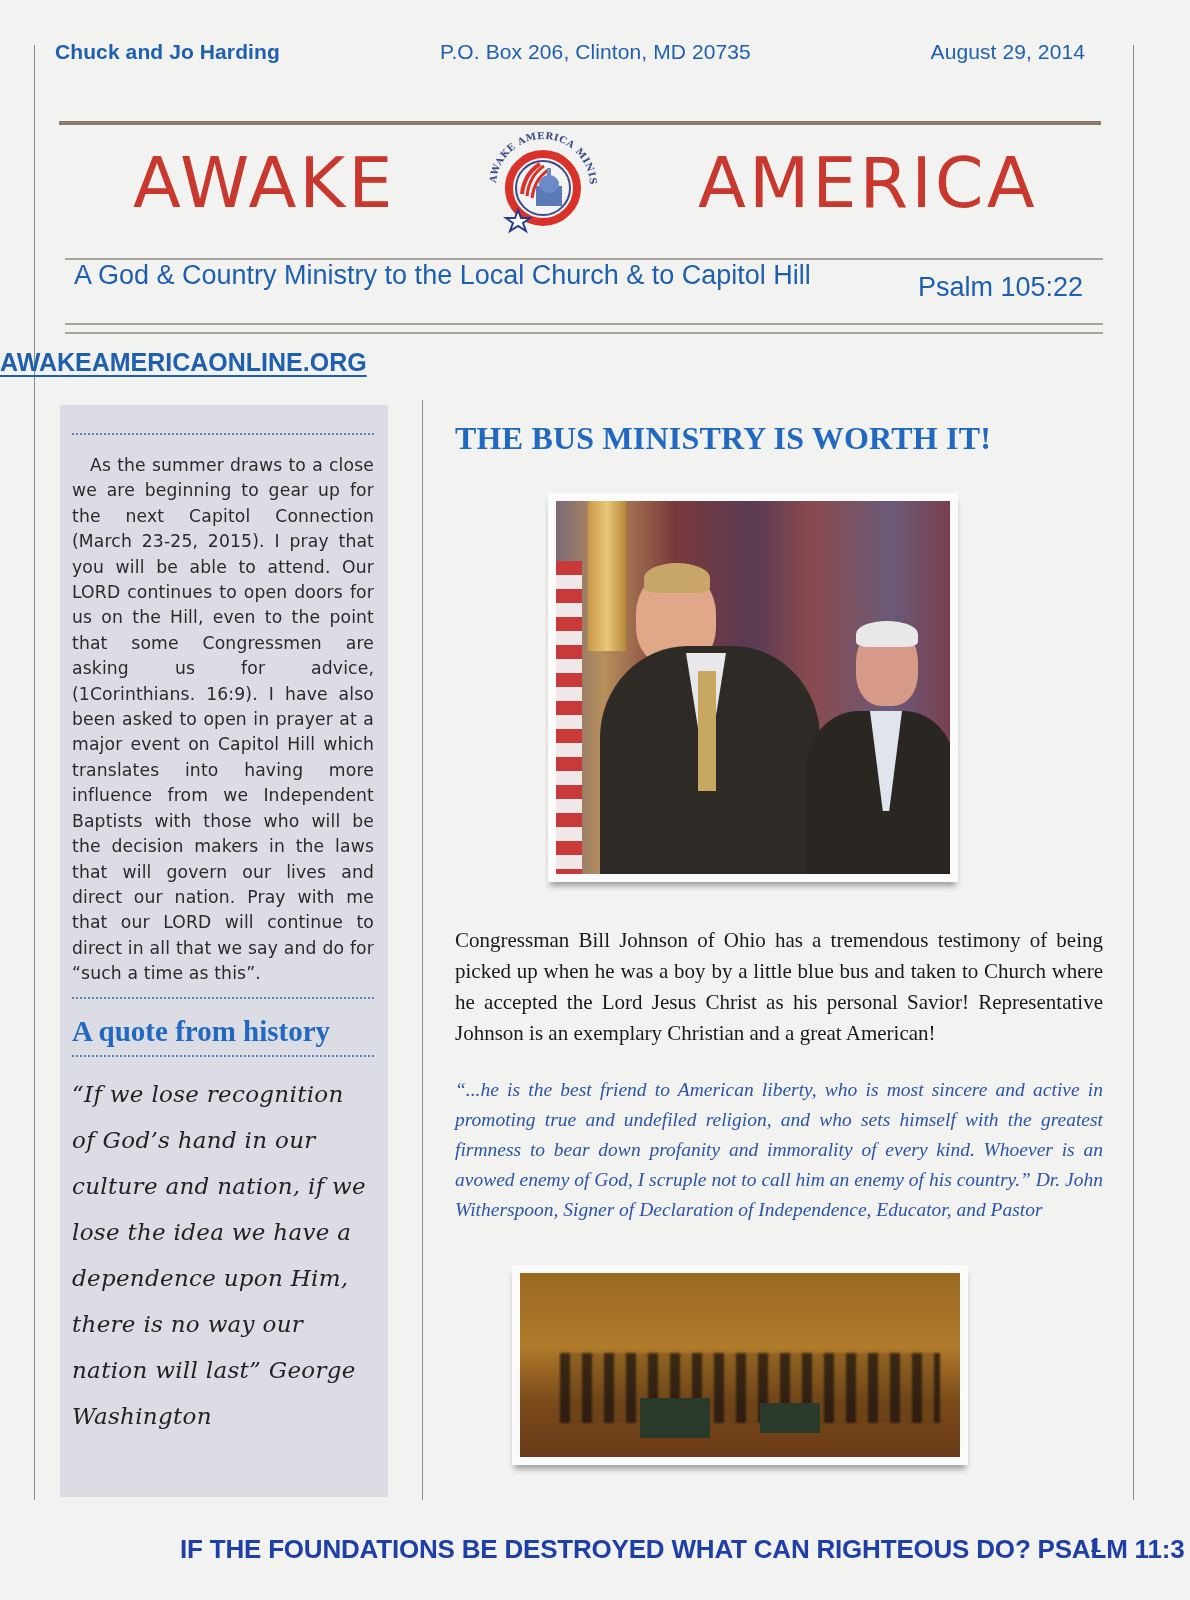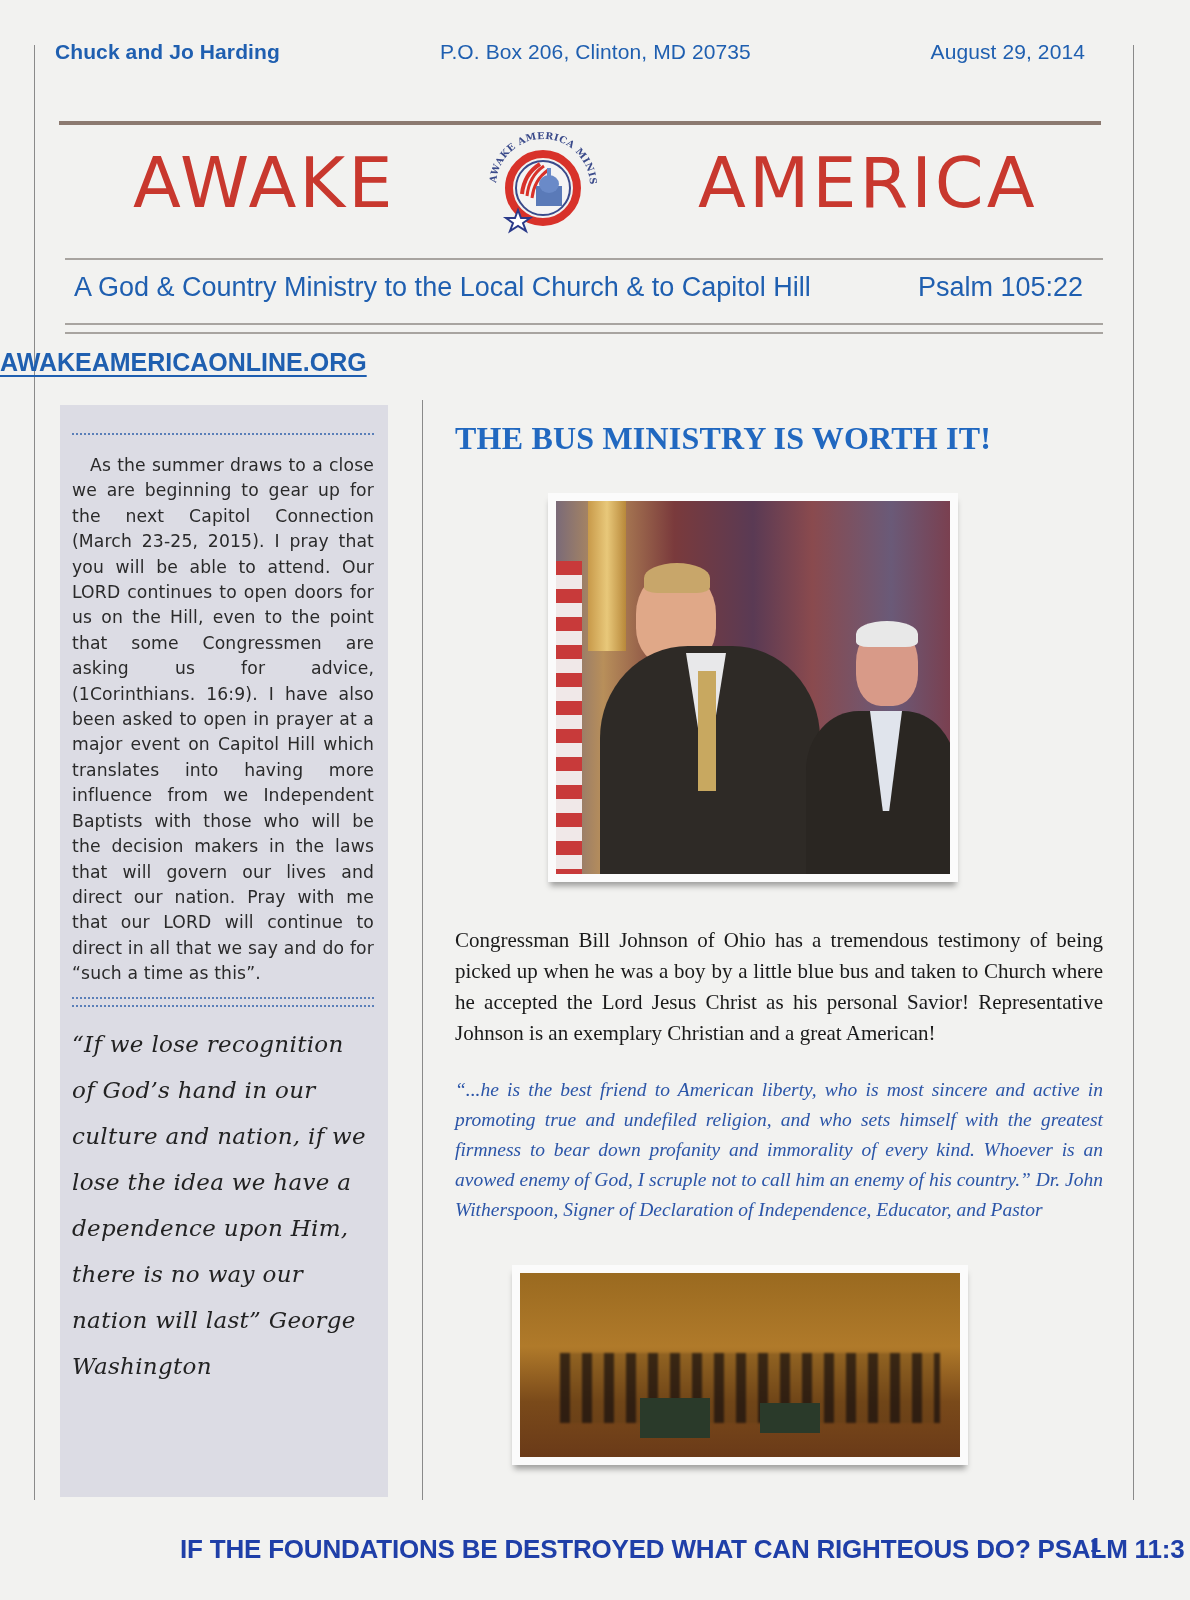--- a/index.html
+++ b/index.html
@@ -13,21 +13,21 @@
   .masthead-top.name { left: 55px; font-weight: bold; }
   .masthead-top.addr { left: 440px; }
   .masthead-top.date { right: 105px; }
 
   .title-word { position: absolute; top: 142px; font-family: "DejaVu Sans", sans-serif; font-weight: 200; font-size: 70px; color: #c8382e; letter-spacing: 3px; -webkit-text-stroke: 0; }
   .title-word.left { left: 133px; font-weight: normal; }
   .title-word.right { left: 698px; font-weight: normal; }
 
   .logo { position: absolute; left: 478px; top: 124px; width: 130px; height: 112px; }
 
-  .tagline { position: absolute; top: 272px; left: 74px; font-size: 27px; color: #1f5fb0; }
+  .tagline { position: absolute; top: 260px; left: 74px; font-size: 27px; color: #1f5fb0; }
   .psalm { position: absolute; top: 272px; left: 918px; font-size: 27px; color: #1f5fb0; }
 
   .website { position: absolute; top: 348px; left: 0; width: 1166px; font-size: 25px; font-weight: bold; color: #1f5fb0; text-decoration: underline; text-underline-offset: 4px; }
 
   .sidebar { position: absolute; left: 60px; top: 405px; width: 328px; height: 1092px; background: #dcdce4; padding: 16px 14px 0 12px; }
   .sb-heading { font-family: "Liberation Serif", "DejaVu Serif", serif; font-weight: bold; color: #2168c0; font-size: 31px; line-height: 39px; }
   .dots { border-bottom: 2px dotted #5a7fb8; margin: 12px 0 0 0; height: 0; }
   .sb-body { font-family: "DejaVu Sans", sans-serif; font-size: 17.2px; line-height: 25.4px; color: #2a2a2a; text-align: justify; margin-top: 18px; text-indent: 18px; letter-spacing: 0.15px; }
   .sb-heading2 { font-family: "Liberation Serif", "DejaVu Serif", serif; font-weight: bold; color: #2168c0; font-size: 29px; margin-top: 14px; line-height: 36px; }
   .script-quote { font-family: "DejaVu Serif", serif; font-style: italic; font-size: 23px; line-height: 46px; color: #222; margin-top: 14px; letter-spacing: 0.3px; }
@@ -91,20 +91,21 @@
 
 <div class="hline" style="top:323px; height:2px;"></div>
 <div class="hline" style="top:332px; height:2px;"></div>
 
 <a class="website">AWAKEAMERICAONLINE.ORG</a>
 
 <div class="sidebar">
   <div class="dots"></div>
   <div class="sb-body">As the summer draws to a close we are beginning to gear up for the next Capitol Connection (March 23-25, 2015). I pray that you will be able to attend. Our LORD continues to open doors for us on the Hill, even to the point that some Congressmen are asking us for advice, (1Corinthians. 16:9). I have also been asked to open in prayer at a major event on Capitol Hill which translates into having more influence  from we Independent Baptists with those who will be the decision makers in the laws that will govern our lives and direct our nation. Pray with me that our LORD will continue to direct in all that we say and do for “such a time as this”.</div>
   <div class="dots" style="margin-top:10px;"></div>
+  <div class="sb-heading2">A quote from history</div>
   <div class="dots" style="margin-top:6px;"></div>
   <div class="script-quote">“If we lose recognition of God’s hand in our culture and nation, if we lose the idea we have a dependence upon Him, there is no way our nation will last” George Washington</div>
 </div>
 
 <div class="article-title">THE BUS MINISTRY IS WORTH IT!</div>
 
 <div class="photo-frame p1">
   <div class="photo1">
 
     <div style="position:absolute; left:0; top:60px; width:26px; height:320px; background:repeating-linear-gradient(180deg,#c83a3a 0 14px,#f0e8e8 14px 28px);"></div>

